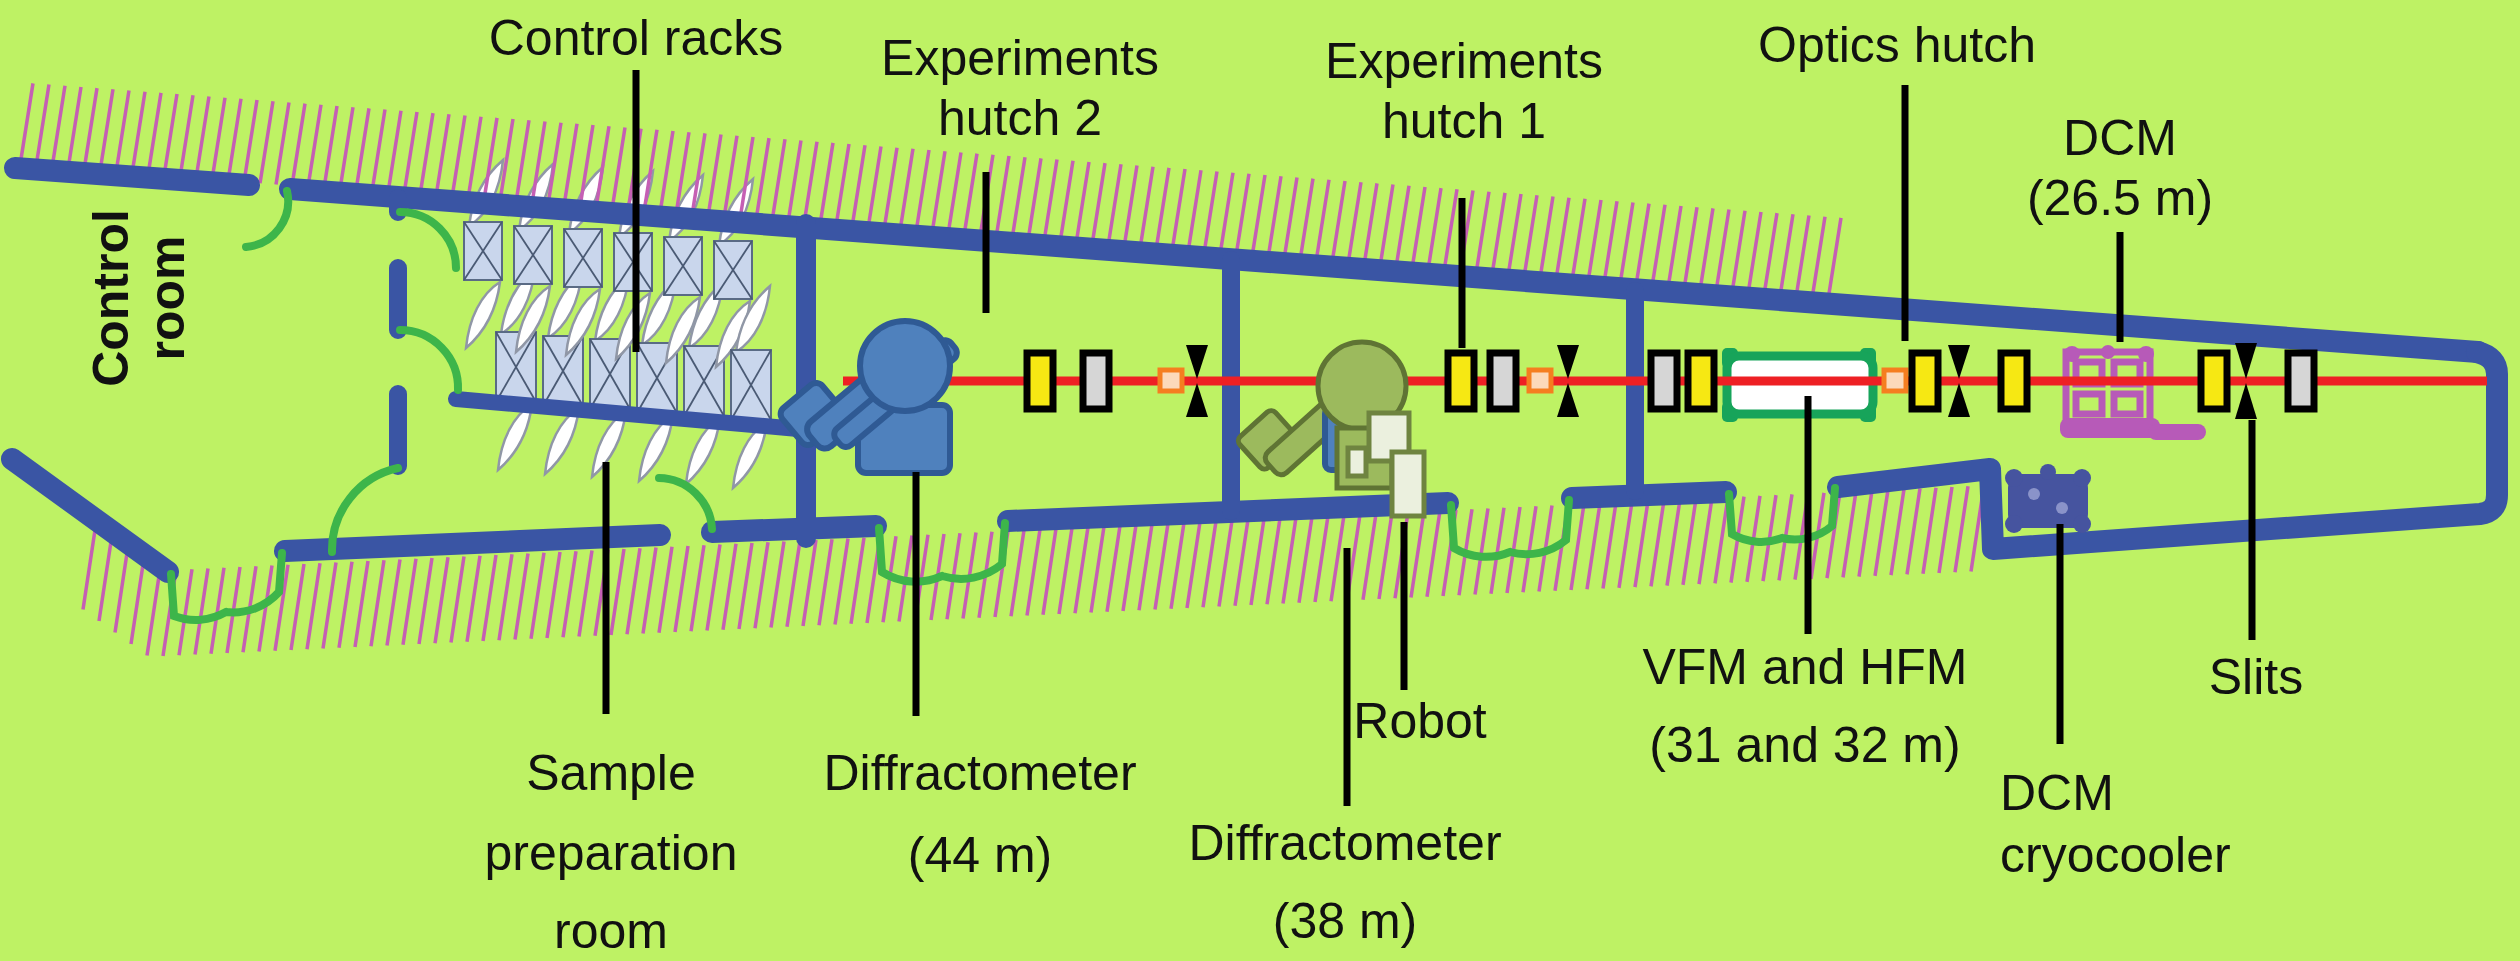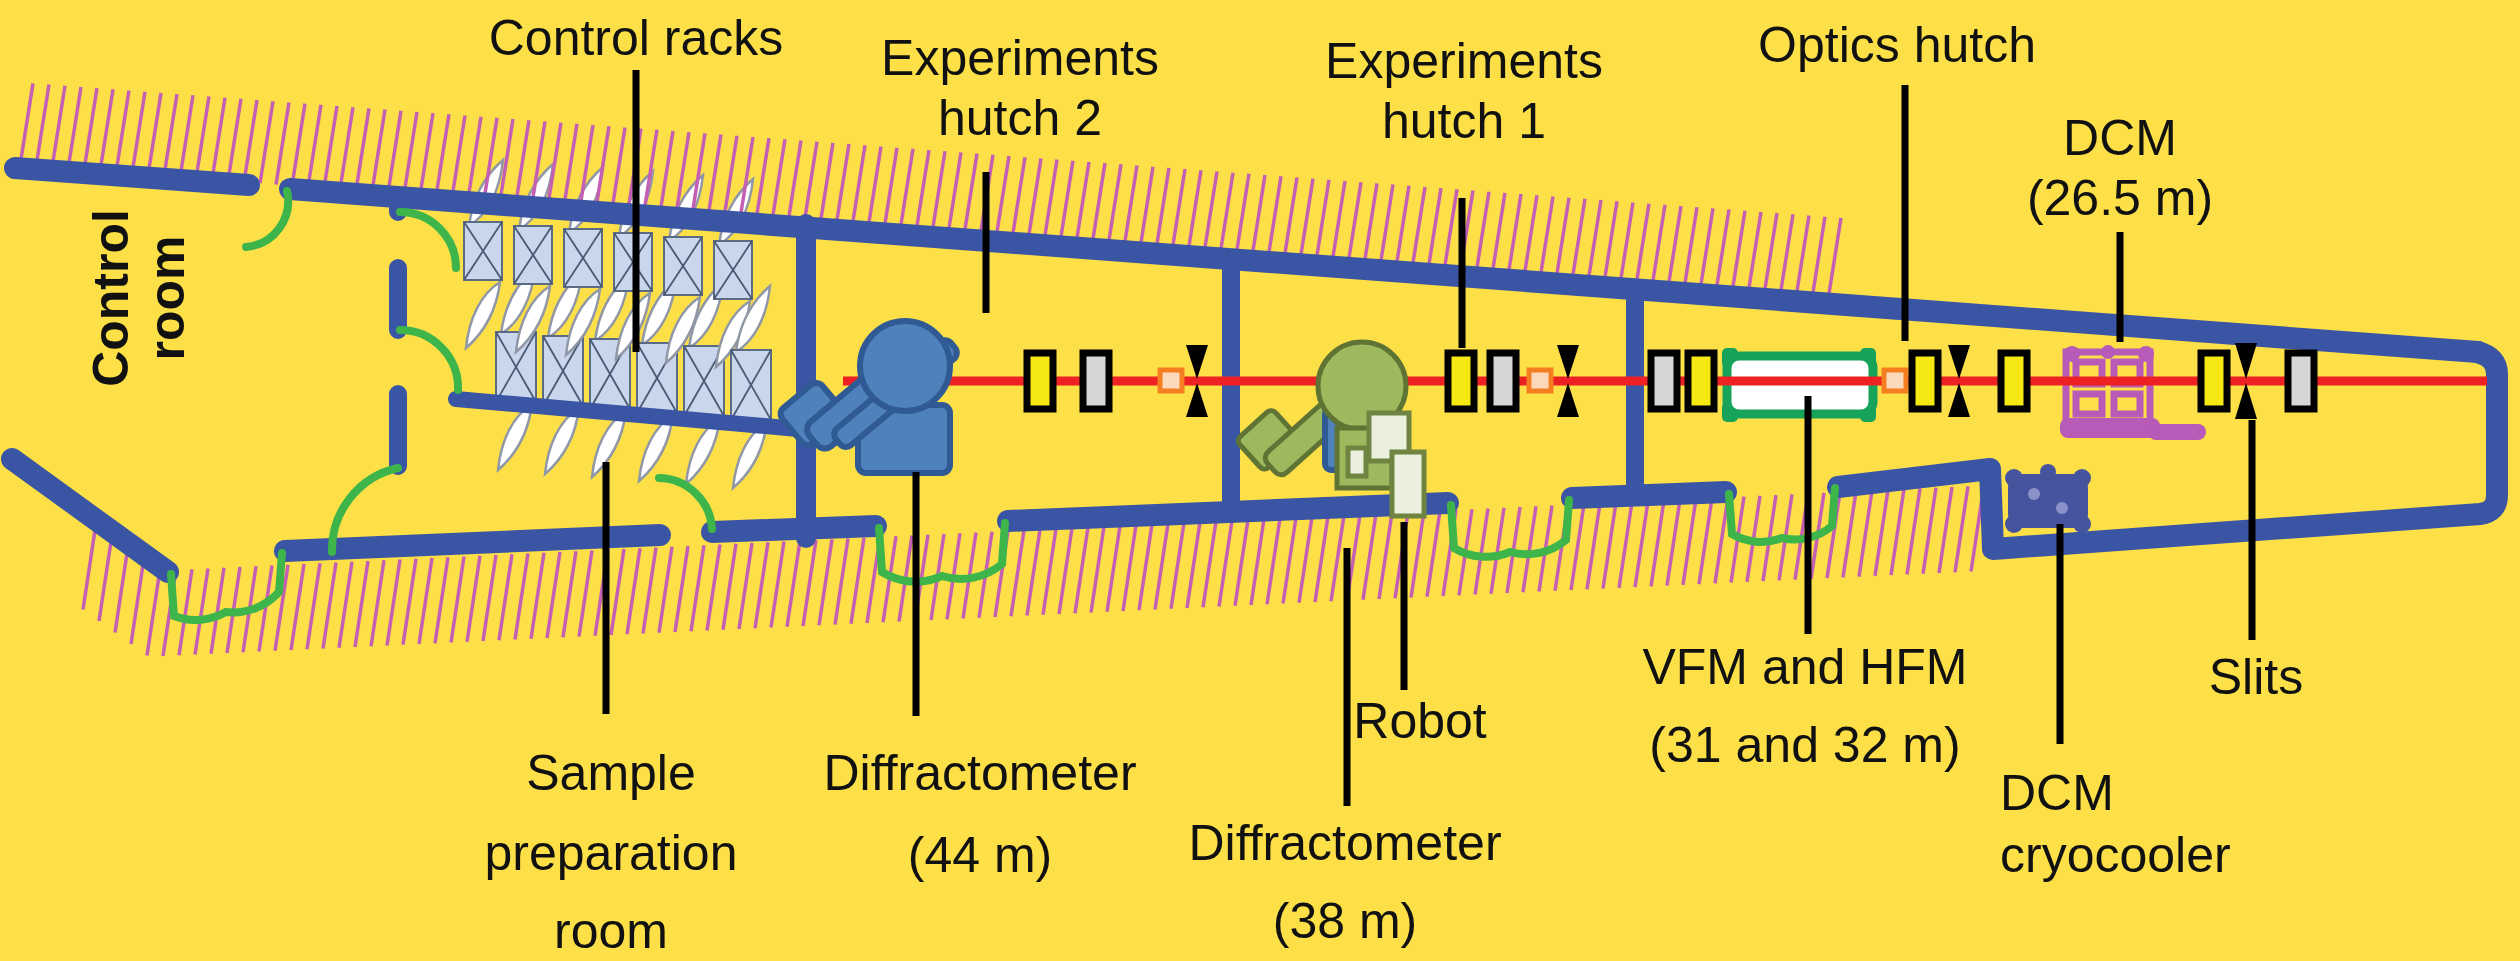--- a/index.html
+++ b/index.html
@@ -1,16 +1,16 @@
 <!DOCTYPE html>
 <html style="--wall: #3a55a4; --hatch: #c55fb4; --beam: #ee2024; --door: #3db54a; --yellow: #f6e813; --gray: #d6d6d6; --orange: #f57e20; --vgreen: #17a45a; --purple: #b75ab8; --cryo: #46549f; --dblue: #4f81bd; --olive: #9cba5d; --rackfill: #c9d6ec;"><head>
 <meta charset="utf-8">
 <style>
   html,body{margin:0;padding:0;background:#ffffff;}
-  .stage{width:2520px;height:961px;position:relative;background:#fde047;overflow:hidden;}
+  .stage{width:2520px;height:961px;position:relative;background:#bef264;overflow:hidden;}
   svg{display:block;width:2520px;height:961px;}
   .wall{stroke:var(--wall);fill:none;stroke-linejoin:round;stroke-linecap:round;}
   .hatch line{stroke:var(--hatch);stroke-width:3.5;}
   .door{stroke:var(--door);stroke-width:8;fill:none;stroke-linecap:round;}
   .beam{stroke:var(--beam);stroke-width:9;}
   .filter-y{fill:var(--yellow);stroke:#000;stroke-width:7;}
   .filter-g{fill:var(--gray);stroke:#000;stroke-width:7;}
   .conn-o{fill:#fcd9ba;stroke:var(--orange);stroke-width:5;}
   .bowtie{fill:#000;}
   .vessel{fill:#fff;stroke:var(--vgreen);stroke-width:9;}

